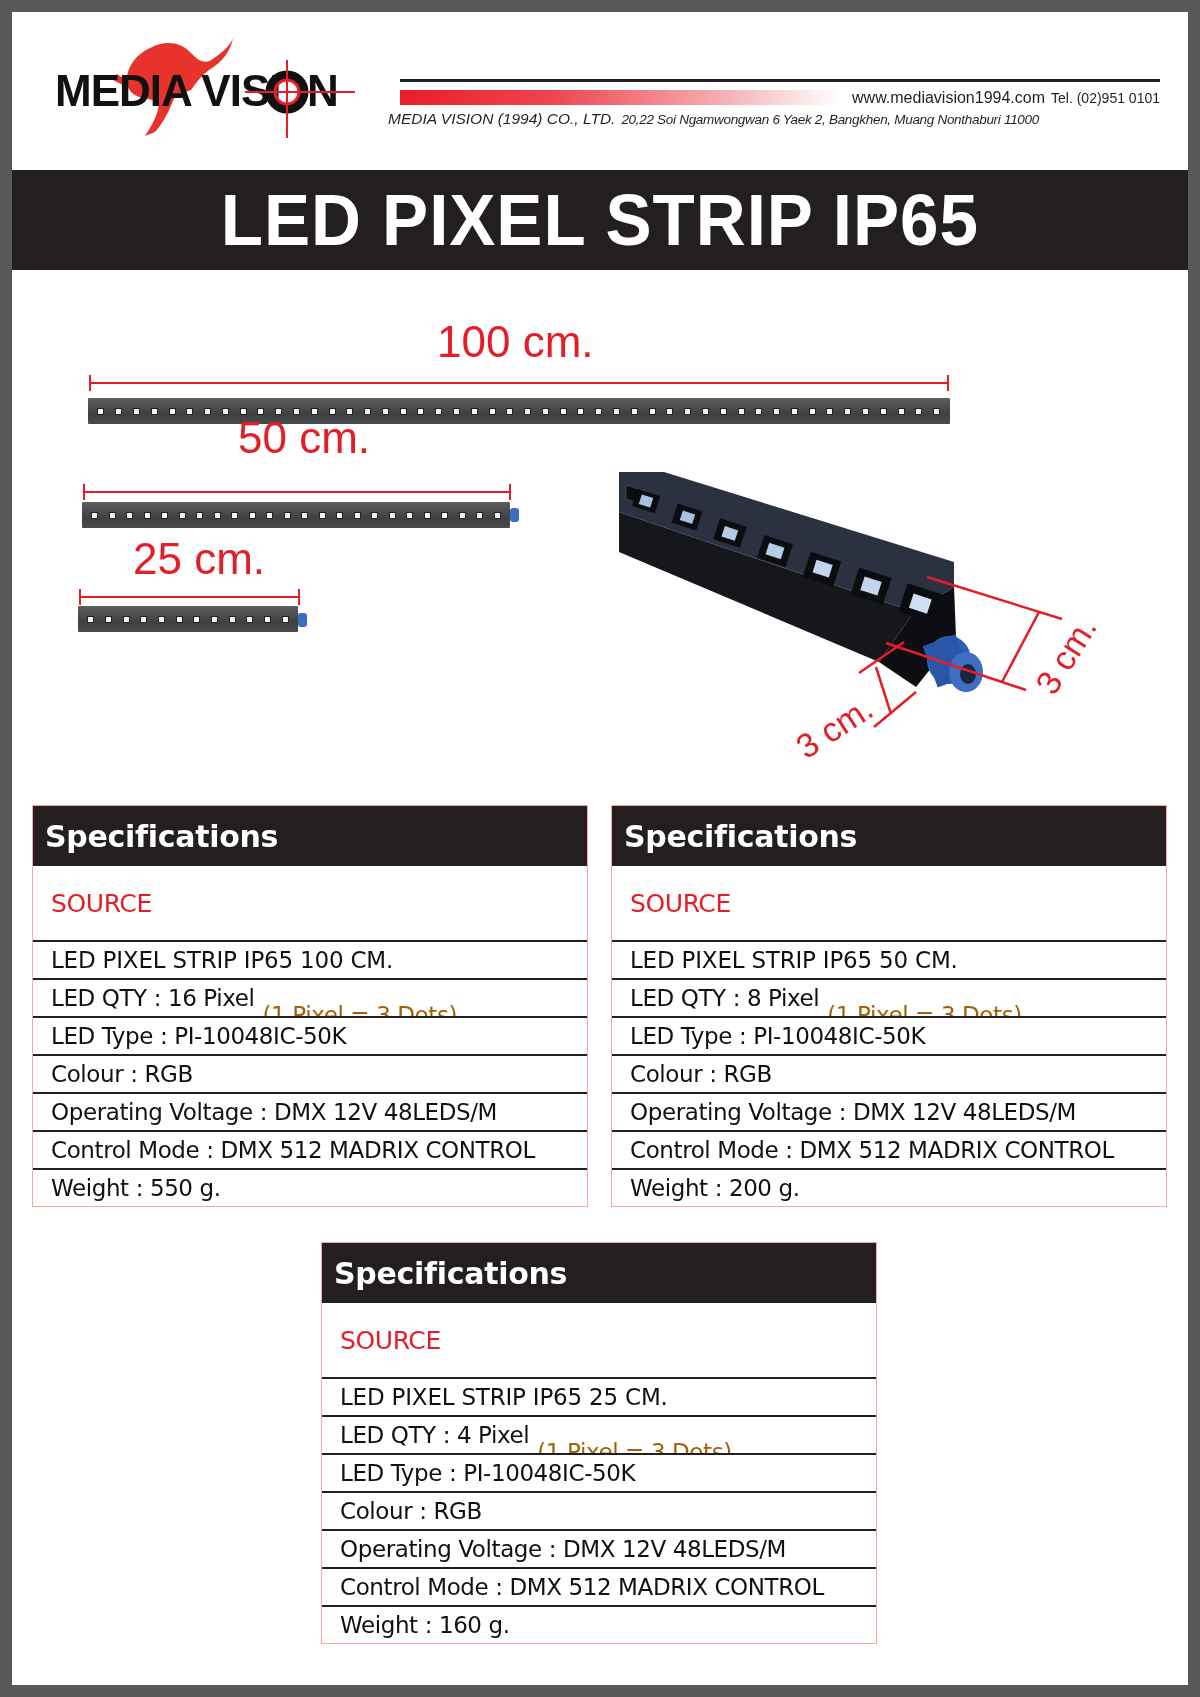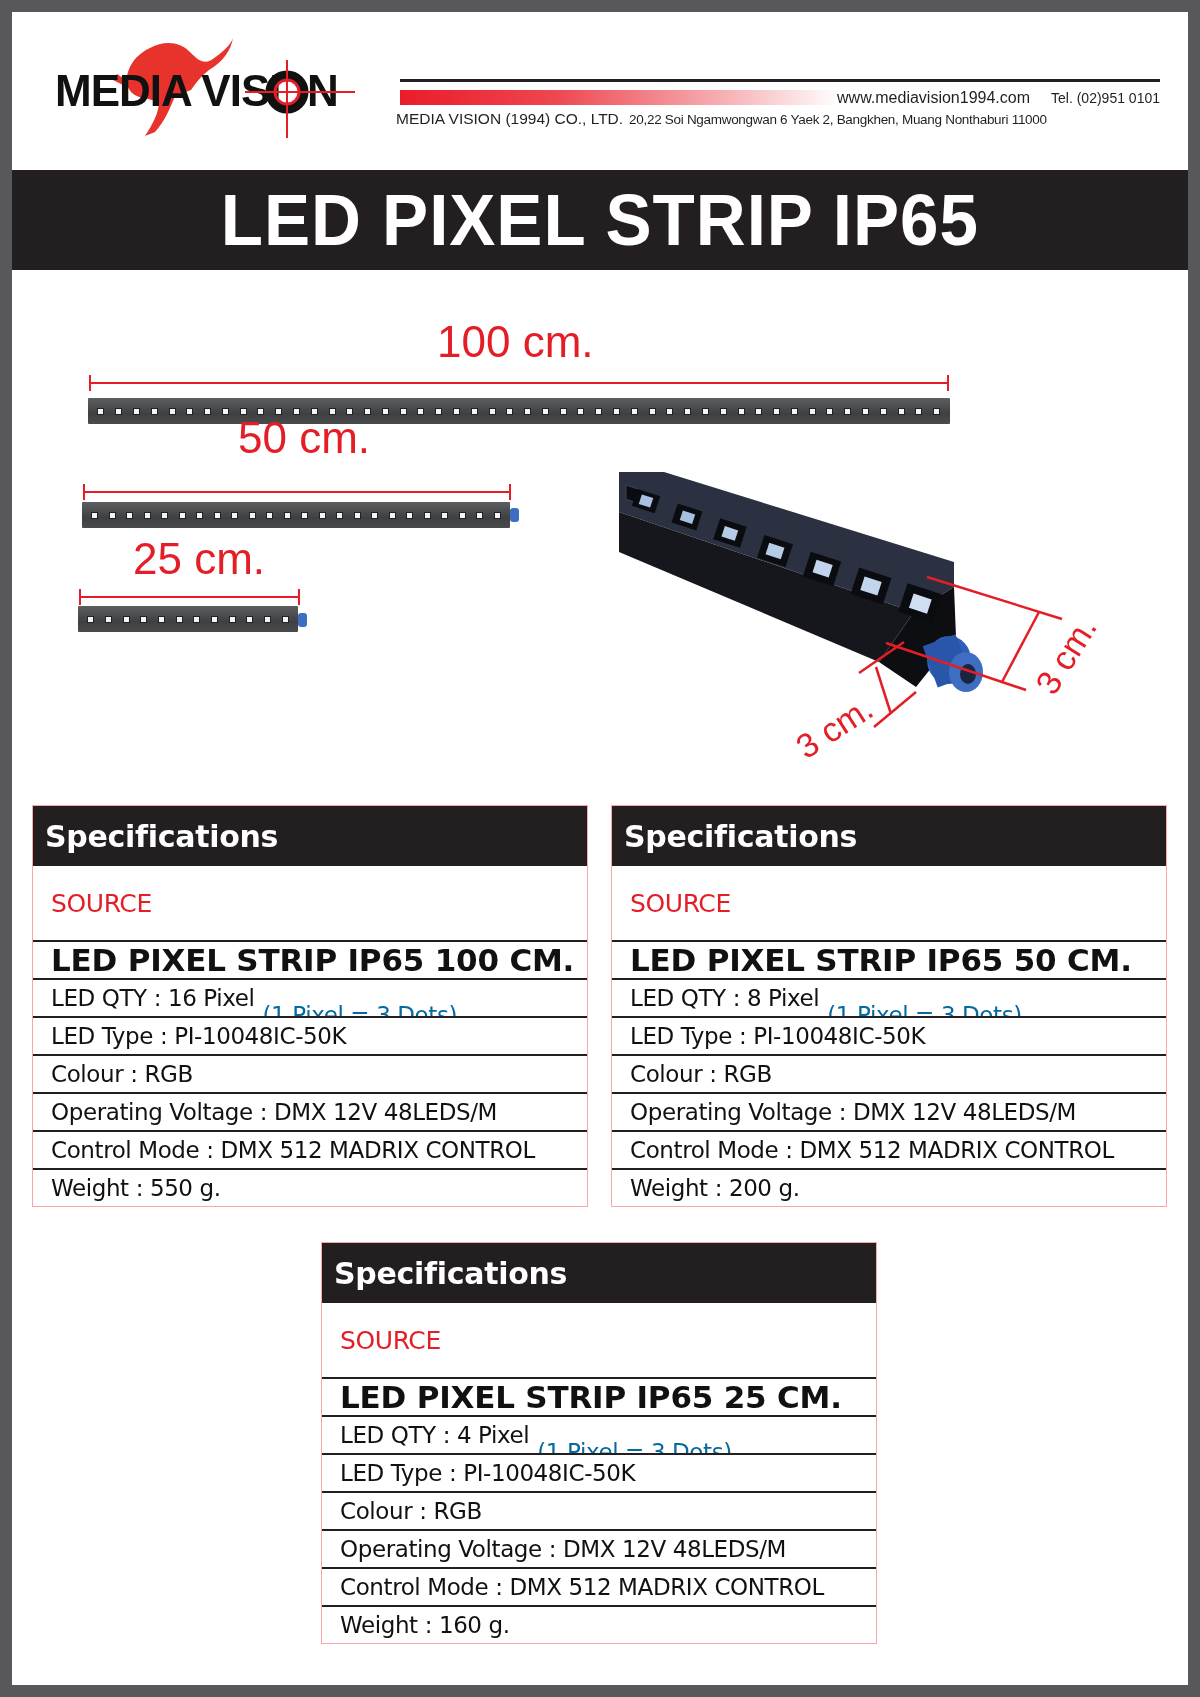--- a/index.html
+++ b/index.html
@@ -31,24 +31,24 @@
   .rule { position: absolute; left: 388px; top: 67px; width: 760px; height: 3px; background: #231f20; }
   .web-row { position: absolute; left: 388px; top: 76px; width: 760px; height: 20px; }
   .web-bar {
     position: absolute; left: 0; top: 2px; width: 440px; height: 15px;
     background: linear-gradient(to right, #ea1c2a 0%, #ee4650 35%, #f6b4b8 75%, #ffffff 100%);
   }
   .web-text {
     position: absolute; right: 0; top: 0; line-height: 20px;
     font-family: "Liberation Sans", sans-serif; font-size: 16px; color: #231f20;
   }
-  .web-text .tel { font-size: 14px; margin-left: 21px; }
+  .web-text .tel { font-size: 14px; margin-left: 6px; }
   .addr-row {
-    position: absolute; left: 384px; top: 97px; width: 760px; line-height: 20px;
-    font-family: "Liberation Sans", sans-serif; color: #231f20; white-space: nowrap;
+    position: absolute; left: 376px; top: 97px; width: 760px; line-height: 20px;
+    font-family: "Liberation Sans", sans-serif; color: #231f20; white-space: nowrap; font-style: italic;
   }
   .addr-row .co { font-size: 15.5px; }
   .addr-row .street { font-size: 13.5px; margin-left: 6px; letter-spacing: -0.3px; }
 
   
   .title-band {
     position: absolute; left: 0; top: 158px; width: 1176px; height: 100px;
     background: #231f20;
     display: flex; align-items: center; justify-content: center;
   }
@@ -87,22 +87,22 @@
     font-family: "DejaVu Sans", sans-serif; font-weight: bold; font-size: 30px;
     display: flex; align-items: center; padding-left: 12px; letter-spacing: -0.3px;
   }
   .spec .row {
     border-top: 2px solid #231f20; height: 36px; box-sizing: content-box;
     display: flex; align-items: center; padding-left: 18px;
     font-family: "DejaVu Sans", sans-serif; font-size: 23px; color: #111;
     white-space: nowrap; overflow: hidden; letter-spacing: -0.4px;
   }
   .spec .row.source { height: 74px; border-top: none; color: #e31e26; font-size: 25px; }
-  .spec .row.model { font-weight: bold; font-size: 31px; letter-spacing: -0.2px; }
-  .spec .red { color: #0369a1; margin-left: 8px; margin-top: 33px; }
+  .spec .row.model { font-weight: normal; font-size: 23px; letter-spacing: -0.2px; }
+  .spec .red { color: #a16207; margin-left: 8px; margin-top: 33px; }
 </style>
 </head>
 <body>
 
 <div class="sheet">
 
   <div class="logo">
     <svg viewBox="0 0 310 125" xmlns="http://www.w3.org/2000/svg">
 
       <path d="M72 60 C 70 45, 78 30, 95 22 C 110 14, 125 16, 135 26 C 145 36, 150 40, 162 30 C 170 24, 176 18, 178 12 C 176 24, 168 36, 154 44 C 146 50, 140 58, 136 64 L 120 70 C 116 80, 110 95, 100 106 L 90 110 C 98 98, 104 86, 104 76 L 90 72 C 86 72, 80 70, 76 66 Z M 70 60 L 58 54 L 62 48 L 74 56 Z" fill="#e8322c"></path>

